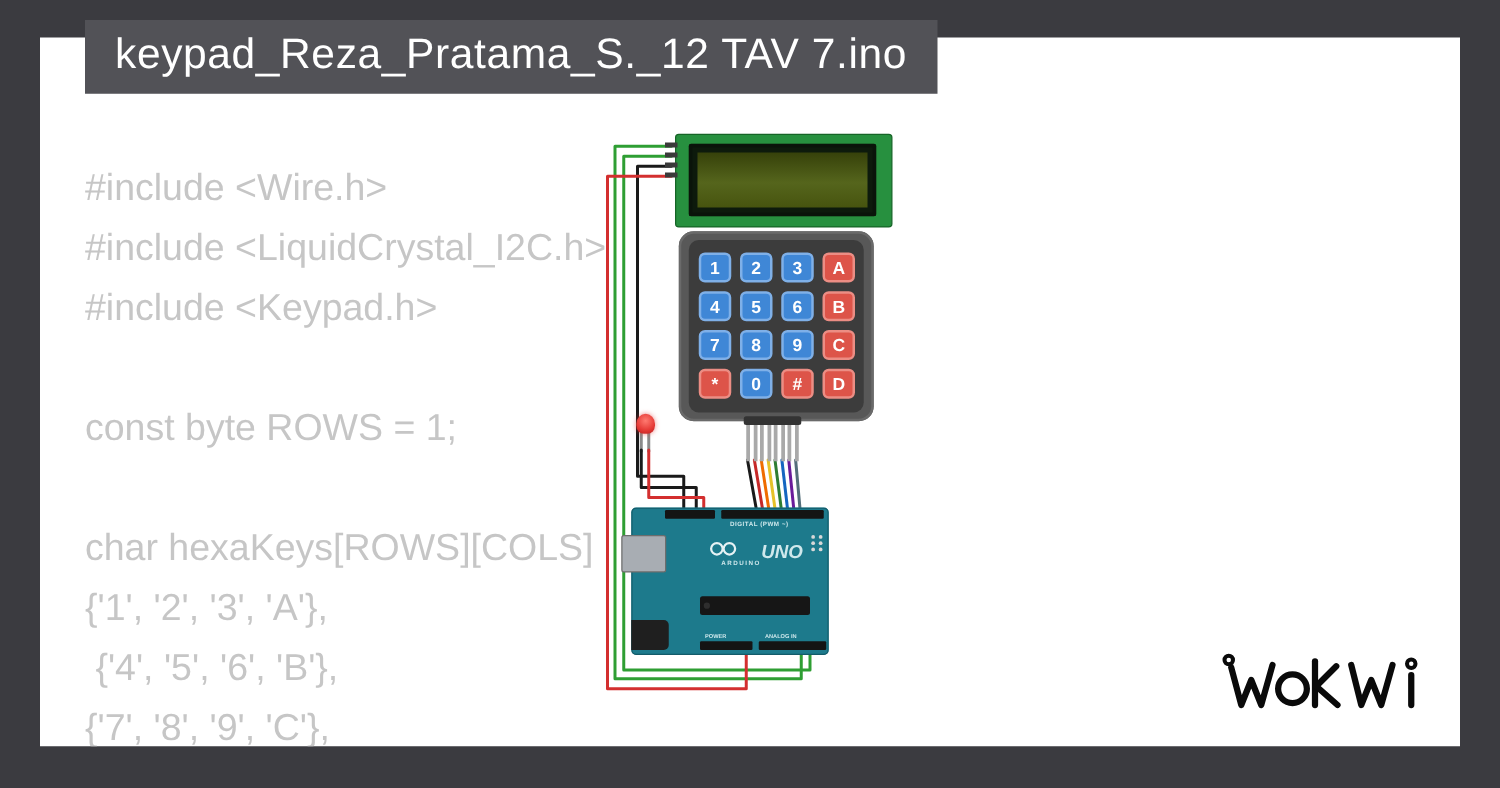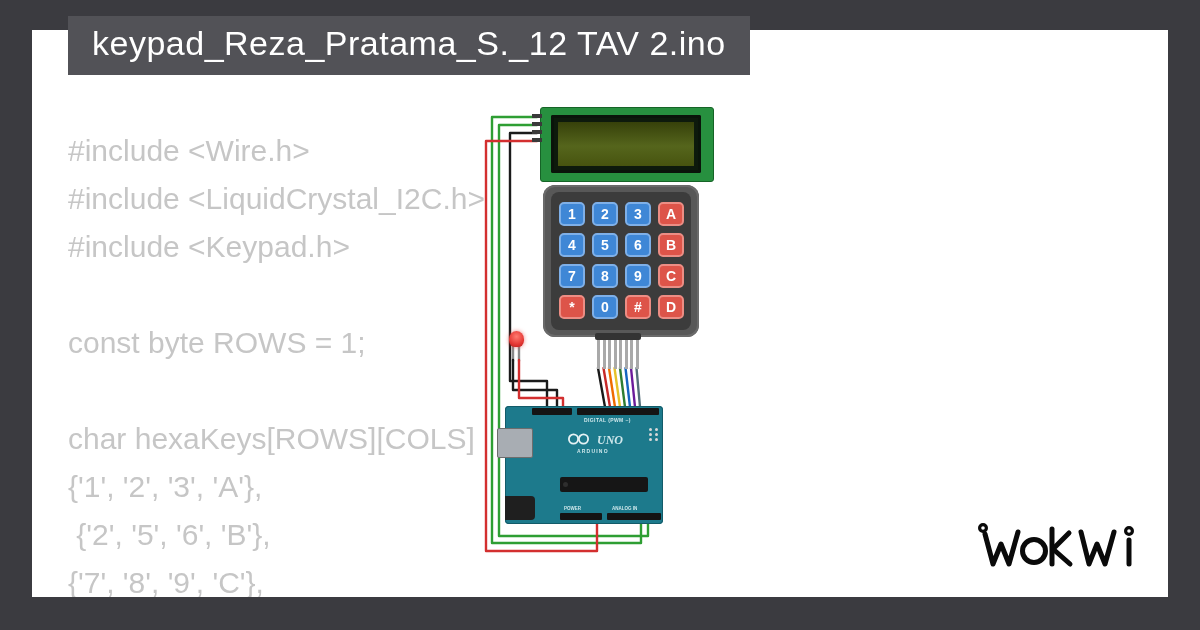--- a/index.html
+++ b/index.html
@@ -50,21 +50,21 @@
     box-shadow:inset 0 0 0 1px #135b69;}
   .usb{position:absolute;left:-8px;top:22px;width:34px;height:28px;background:#a8adb3;border:1px solid #6d6d6d;border-radius:2px;}
   .jack{position:absolute;left:0px;top:90px;width:30px;height:24px;background:#1f1f1f;border-radius:0 4px 4px 0;}
   .hdr{position:absolute;height:7px;background:#141414;border-radius:1px;}
   .hdr.t1{left:27px;top:2px;width:40px;}
   .hdr.t2{left:72px;top:2px;width:82px;}
   .hdr.b1{left:55px;top:107px;width:42px;}
   .hdr.b2{left:102px;top:107px;width:54px;}
   .silk{position:absolute;color:#cfe8ec;font-weight:bold;white-space:nowrap;}
   .silk.digital{left:79px;top:11px;font-size:5px;letter-spacing:.4px;}
-  .silk.uno{left:92px;top:27px;font-size:12px;font-style:italic;font-family:Liberation Serif, serif;}
+  .silk.uno{left:104px;top:27px;font-size:15px;font-style:italic;}
   .silk.arduino-lbl{left:72px;top:42px;font-size:5px;letter-spacing:1.2px;}
   .silk.power{left:59px;top:100px;font-size:4.5px;}
   .silk.analog{left:107px;top:100px;font-size:4.5px;}
   .brandmark{position:absolute;left:62px;top:26px;}
   .ic{position:absolute;left:55px;top:71px;width:88px;height:15px;background:#161616;border-radius:2px;}
   .ic:before{content:"";position:absolute;left:3px;top:5px;width:5px;height:5px;border-radius:50%;background:#2e2e2e;}
   .icsp{position:absolute;left:144px;top:22px;display:grid;grid-template-columns:repeat(2,4px);gap:2px;}
   .icsp i{width:3px;height:3px;border-radius:50%;background:#d8d8d8;}
 
   
@@ -79,21 +79,21 @@
 
   <div class="code">
     <div class="code-line">#include &lt;Wire.h&gt;</div>
     <div class="code-line">#include &lt;LiquidCrystal_I2C.h&gt;</div>
     <div class="code-line">#include &lt;Keypad.h&gt;</div>
     <div class="code-line"></div>
     <div class="code-line">const byte ROWS = 1;</div>
     <div class="code-line"></div>
     <div class="code-line">char hexaKeys[ROWS][COLS]</div>
     <div class="code-line">{'1', '2', '3', 'A'},</div>
-    <div class="code-line"> {'2', '5', '6', 'B'},</div>
+    <div class="code-line"> {'4', '5', '6', 'B'},</div>
     <div class="code-line">{'7', '8', '9', 'C'},</div>
   </div>
 
   <svg class="wires" viewBox="0 0 1136 567">
     <polyline points="505,87 460,87 460,513 609,513 609,494" stroke="#2e9e33"></polyline>
     <polyline points="505,95 467,95 467,506 616,506 616,494" stroke="#2e9e33"></polyline>
     <polyline points="505,103 478,103 478,351 515,351 515,377" stroke="#1a1a1a"></polyline>
     <polyline points="505,111 454,111 454,521 565,521 565,494" stroke="#d32f2f"></polyline>
     <line x1="481" y1="316" x2="481" y2="331" stroke="#8a8a8a"></line>
     <line x1="487" y1="316" x2="487" y2="331" stroke="#8a8a8a"></line>
@@ -189,14 +189,14 @@
     <line class="lg" x1="75" y1="13" x2="75" y2="48"></line>
     <polyline class="lg" points="92,17 76,33 93,48"></polyline>
     <polyline class="lg" points="104,16 112,48 120,28 128,48 137,16"></polyline>
     <line class="lg" x1="152" y1="24" x2="152" y2="48"></line>
     <circle class="ring" cx="152" cy="15" r="3.4"></circle>
   </svg>
 
 </div>
 
 <div class="titlebar">
-  <span>keypad_Reza_Pratama_S._12 TAV 2.ino</span>
+  <span>keypad_Reza_Pratama_S._12 TAV 7.ino</span>
 </div>
 
 </body></html>

